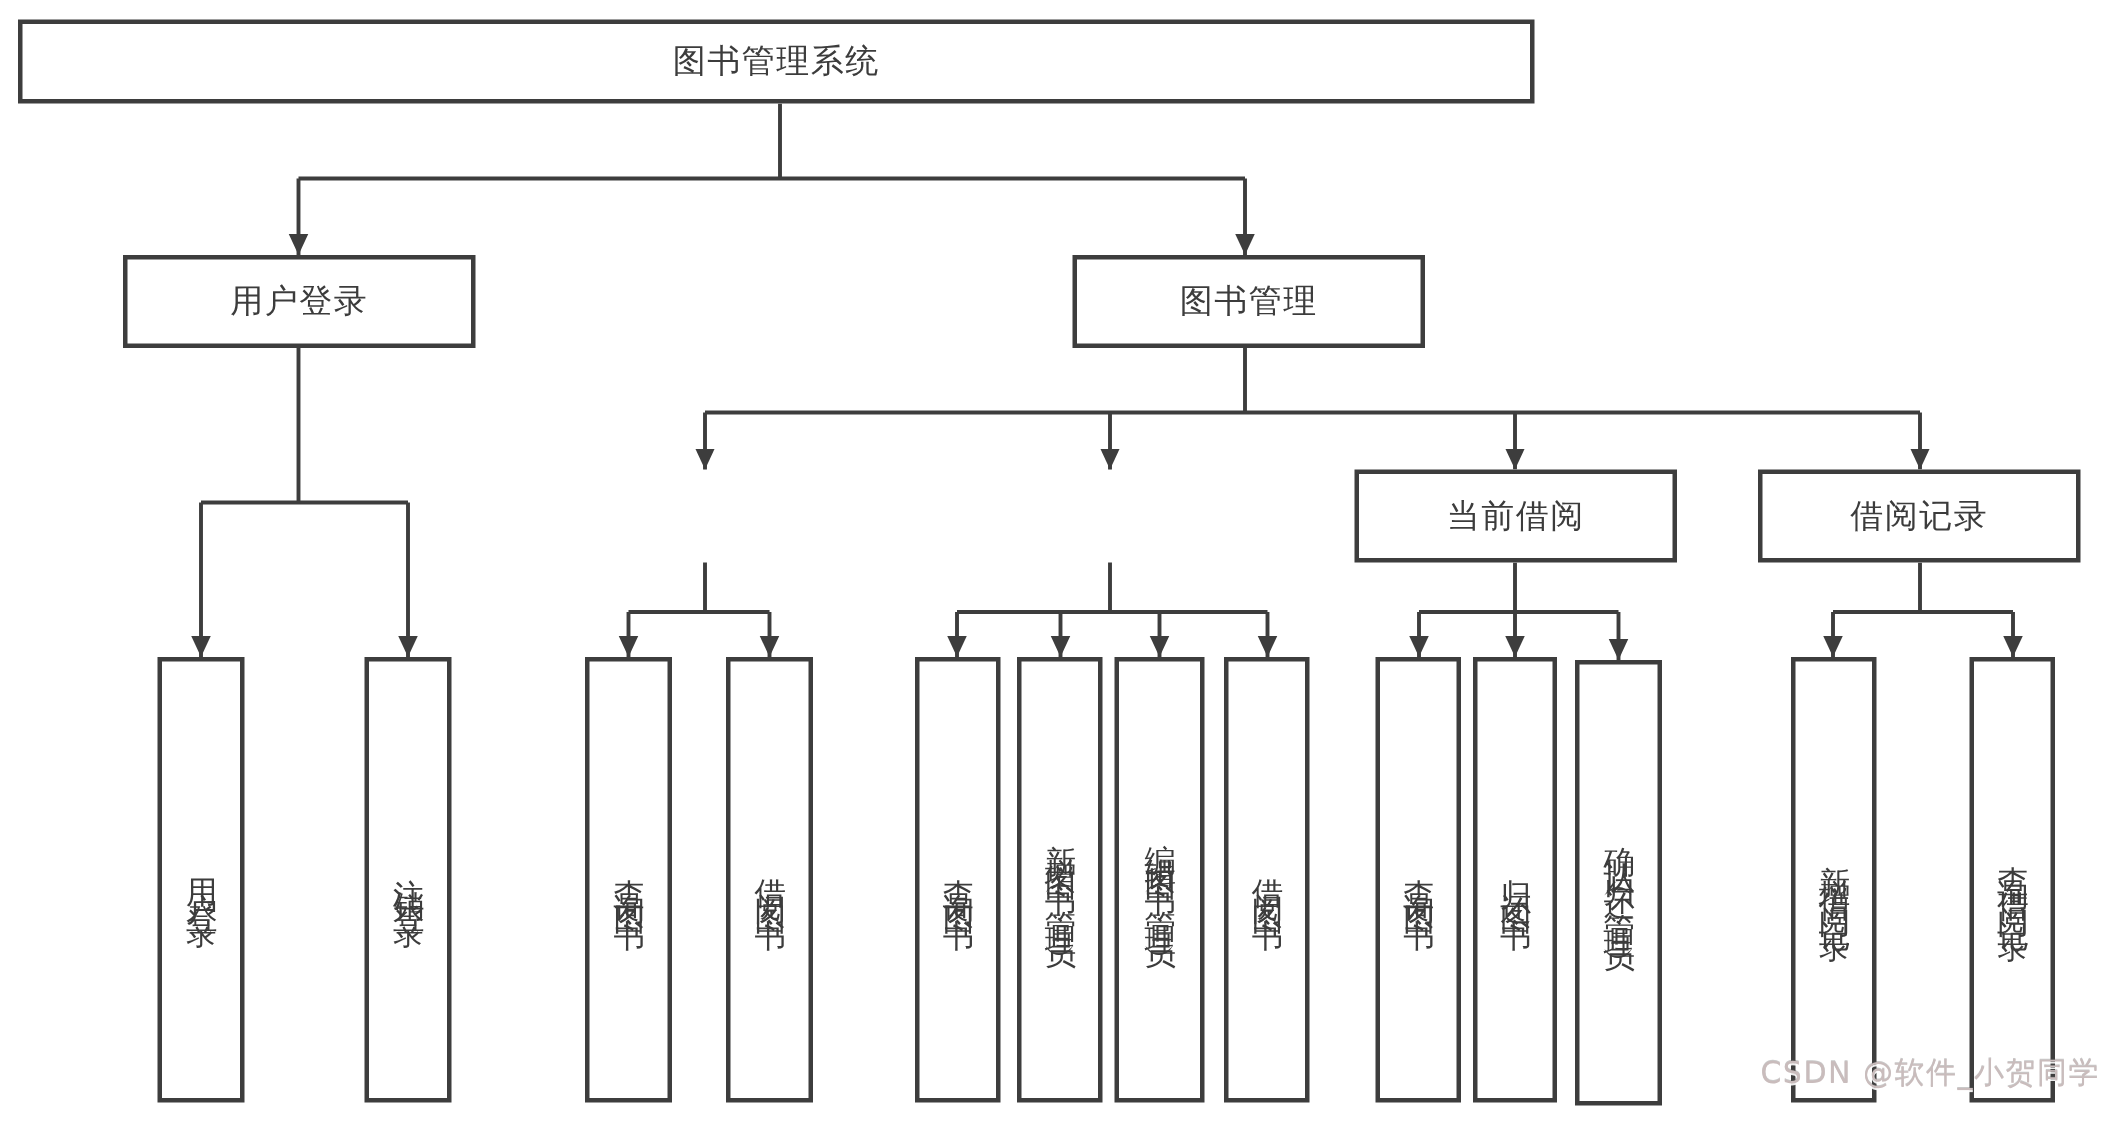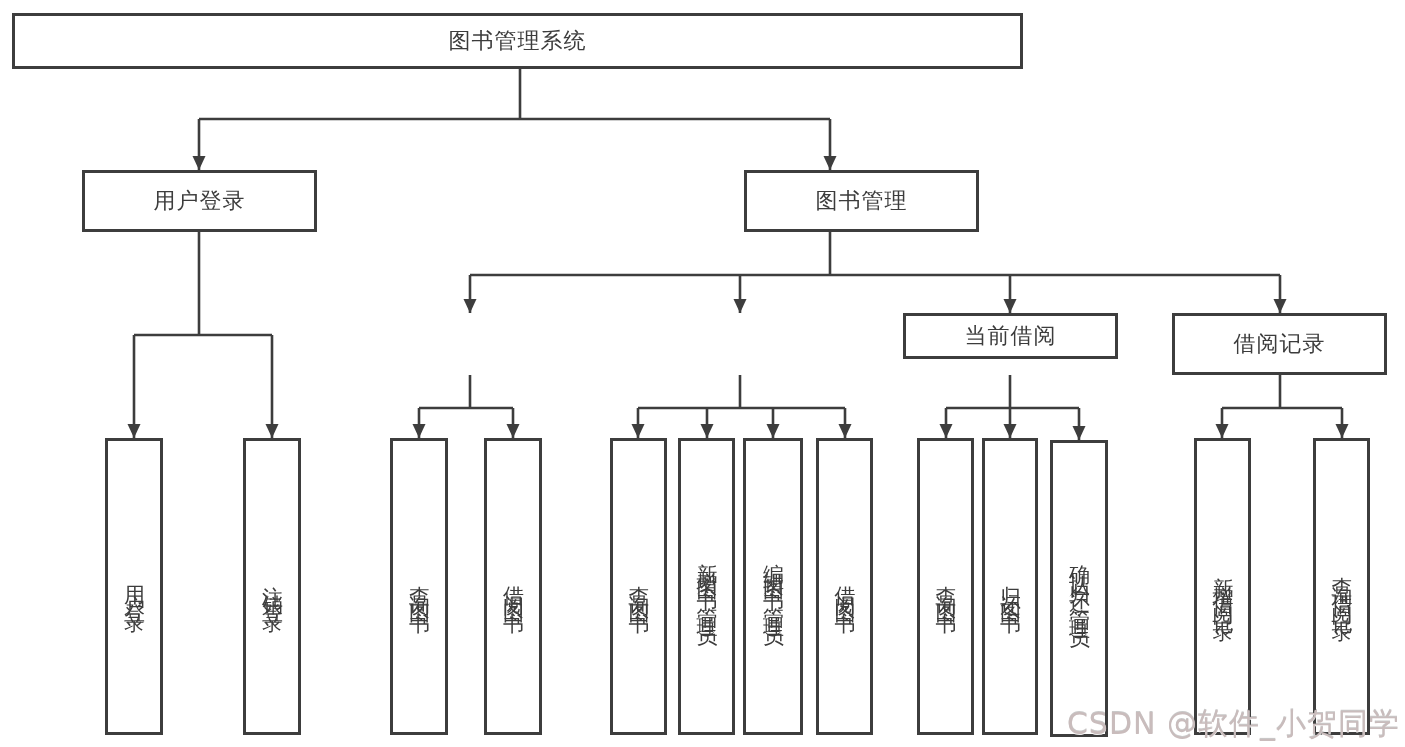--- a/index.html
+++ b/index.html
@@ -15,22 +15,22 @@
     border:3px solid var(--line,#3d3d3d); background:var(--background,#ffffff);
     display:flex; align-items:center; justify-content:center;
     color:var(--text,#3c3c3c);
   }
   .hbox { font-size:22px; letter-spacing:1px; }
   .vbox .vlabel {
     writing-mode:vertical-rl; text-orientation:mixed;
     font-size:21px; letter-spacing:9px; line-height:1;
   }
   .watermark {
-    position:absolute; right:5px; bottom:2px;
-    font-size:30px; letter-spacing:1px;
+    position:absolute; right:5px; bottom:18px;
+    font-size:20px; letter-spacing:1px;
     color:var(--watermark,#c9bcbc);
     text-shadow:0 -1px 0 rgba(100,100,100,0.35), 0 1px 0 rgba(255,255,255,0.9);
     white-space:nowrap;
     margin-top:14px;
   }
 </style>
 </head>
 <body>
 
 <div class="canvas">
@@ -83,25 +83,25 @@
     <path class="ln" d="M1342,408 V438" marker-end="url(#arw)"></path>
   </svg>
 
   <div class="node hbox" style="left:12px; top:13px; width:1011px; height:56px;">
     <span>图书管理系统</span>
   </div>
 
   <div class="node hbox" style="left:82px; top:170px; width:235px; height:62px;">
     <span>用户登录</span>
   </div>
-  <div class="node hbox" style="left:744px; top:170px; width:235px; height:62px;">
+  <div class="node hbox" style="left:715px; top:170px; width:235px; height:62px;">
     <span>图书管理</span>
   </div>
 
-  <div class="node hbox" style="left:903px; top:313px; width:215px; height:46px;">
+  <div class="node hbox" style="left:903px; top:313px; width:215px; height:62px;">
     <span>当前借阅</span>
   </div>
   <div class="node hbox" style="left:1172px; top:313px; width:215px; height:62px;">
     <span>借阅记录</span>
   </div>
 
   <div class="node vbox" style="left:105px; top:438px; width:58px; height:297px;">
     <span class="vlabel">用户登录</span>
   </div>
   <div class="node vbox" style="left:243px; top:438px; width:58px; height:297px;">

